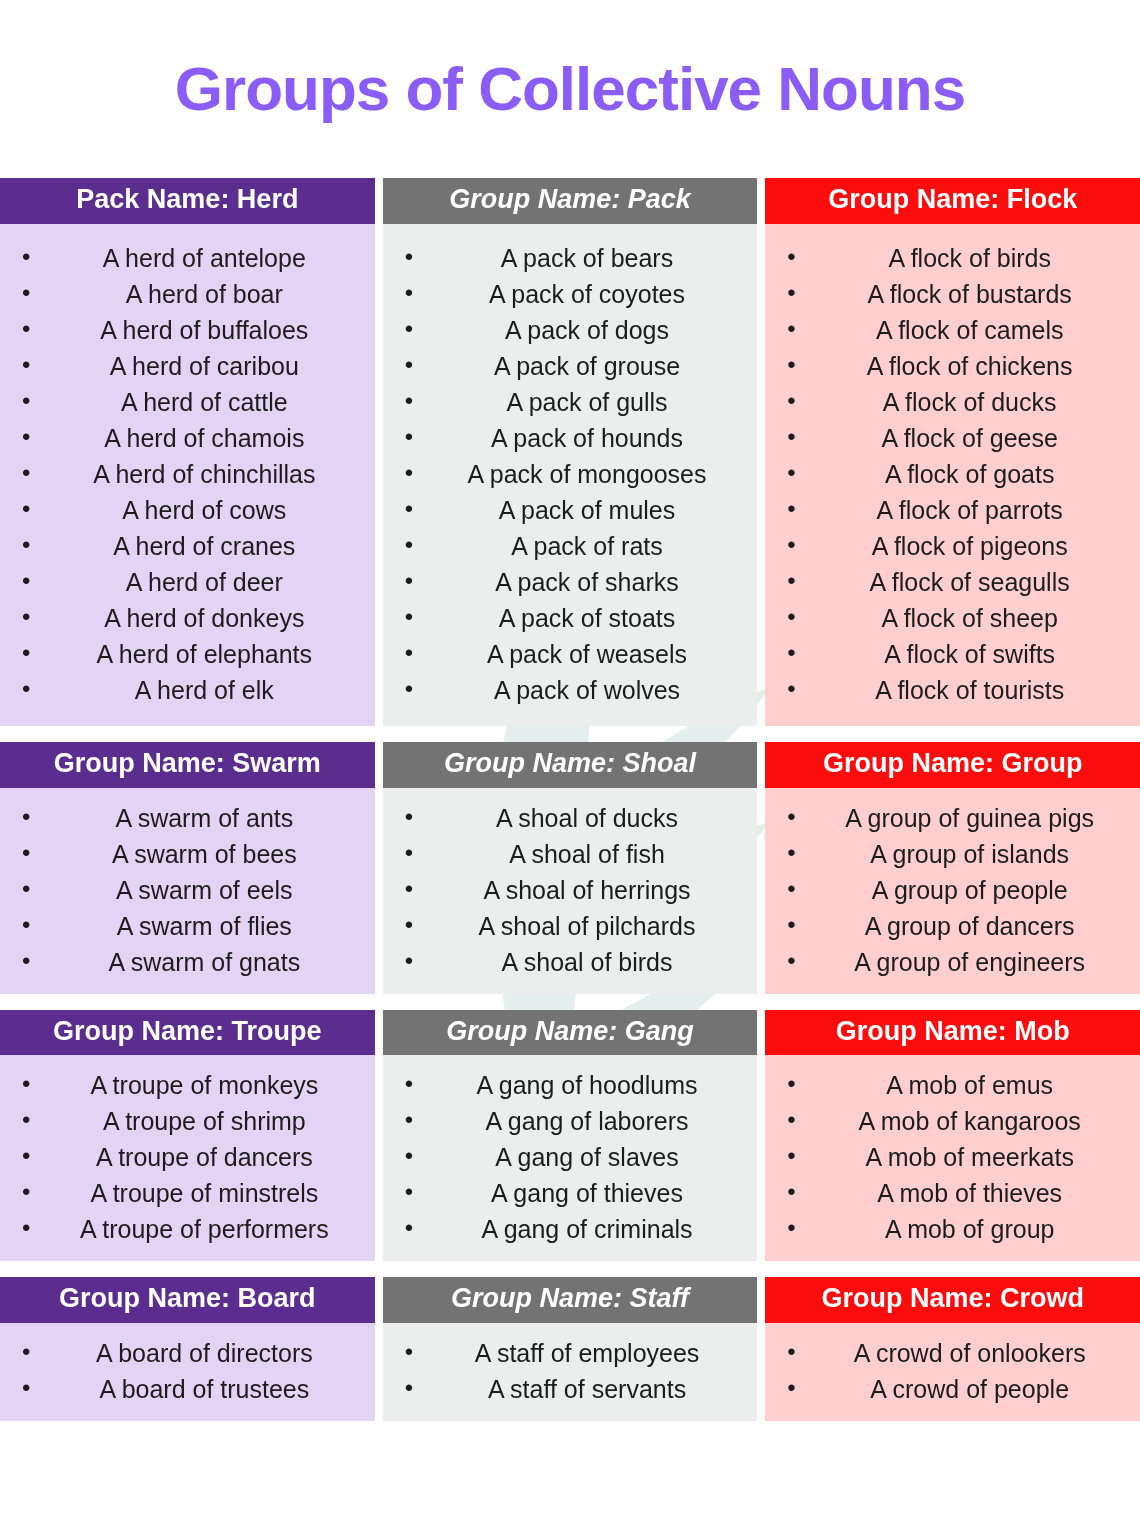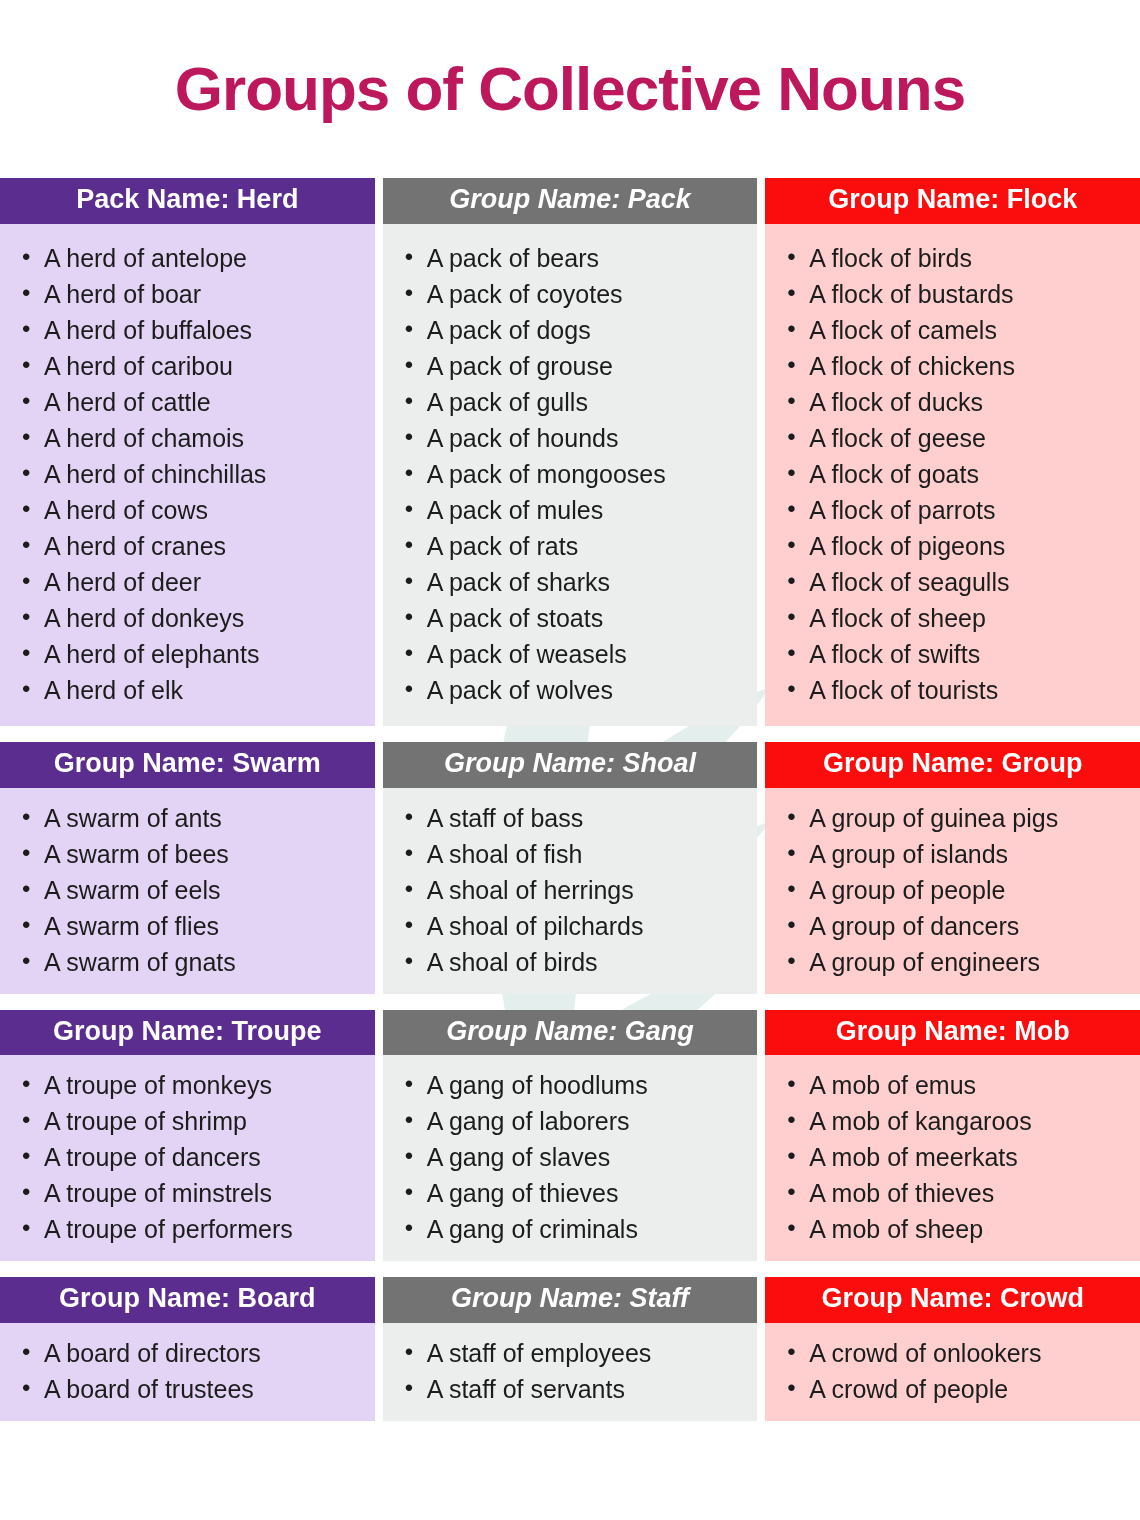--- a/index.html
+++ b/index.html
@@ -32,21 +32,21 @@
     opacity: 0.55;
   }
   .title {
     position: relative;
     z-index: 2;
     text-align: center;
     font-size: 62px;
     font-weight: bold;
     letter-spacing: -1px;
     padding: 14px 0 16px 0;
-    color: #be185d;
+    color: #8b5cf6;
     line-height: 1.05;
   }
   .band {
     position: relative;
     z-index: 2;
     display: flex;
     width: 100%;
     gap: 8px;
     margin-bottom: 16px;
     box-sizing: border-box;
@@ -67,20 +67,21 @@
     white-space: nowrap;
   }
   .c-purple .col-head { background: #5b2d8e; }
   .c-black  .col-head { background: #737373; font-style: italic; }
   .c-red    .col-head { background: #fb0d0d; }
 
   .col-body {
     flex: 1 1 auto;
     padding: 16px 10px 18px 10px;
     box-sizing: border-box;
+    text-align: center;
   }
   .c-purple .col-body { background: #e3d4f5; }
   .c-black  .col-body { background: #eceded; }
   .c-red    .col-body { background: #ffcfcf; }
 
   ul.items {
     margin: 0;
     padding: 0 0 0 34px;
     list-style: none;
   }
@@ -190,21 +191,21 @@
           <li>A swarm of eels</li>
           <li>A swarm of flies</li>
           <li>A swarm of gnats</li>
         </ul>
       </div>
     </div>
     <div class="col c-black">
       <div class="col-head">Group Name: Shoal</div>
       <div class="col-body">
         <ul class="items">
-          <li>A staff of bass</li>
+          <li>A shoal of ducks</li>
           <li>A shoal of fish</li>
           <li>A shoal of herrings</li>
           <li>A shoal of pilchards</li>
           <li>A shoal of birds</li>
         </ul>
       </div>
     </div>
     <div class="col c-red">
       <div class="col-head">Group Name: Group</div>
       <div class="col-body">
@@ -245,21 +246,21 @@
       </div>
     </div>
     <div class="col c-red">
       <div class="col-head">Group Name: Mob</div>
       <div class="col-body">
         <ul class="items">
           <li>A mob of emus</li>
           <li>A mob of kangaroos</li>
           <li>A mob of meerkats</li>
           <li>A mob of thieves</li>
-          <li>A mob of sheep</li>
+          <li>A mob of group</li>
         </ul>
       </div>
     </div>
   </div>
 
   <div class="band short">
     <div class="col c-purple">
       <div class="col-head">Group Name: Board</div>
       <div class="col-body">
         <ul class="items">

